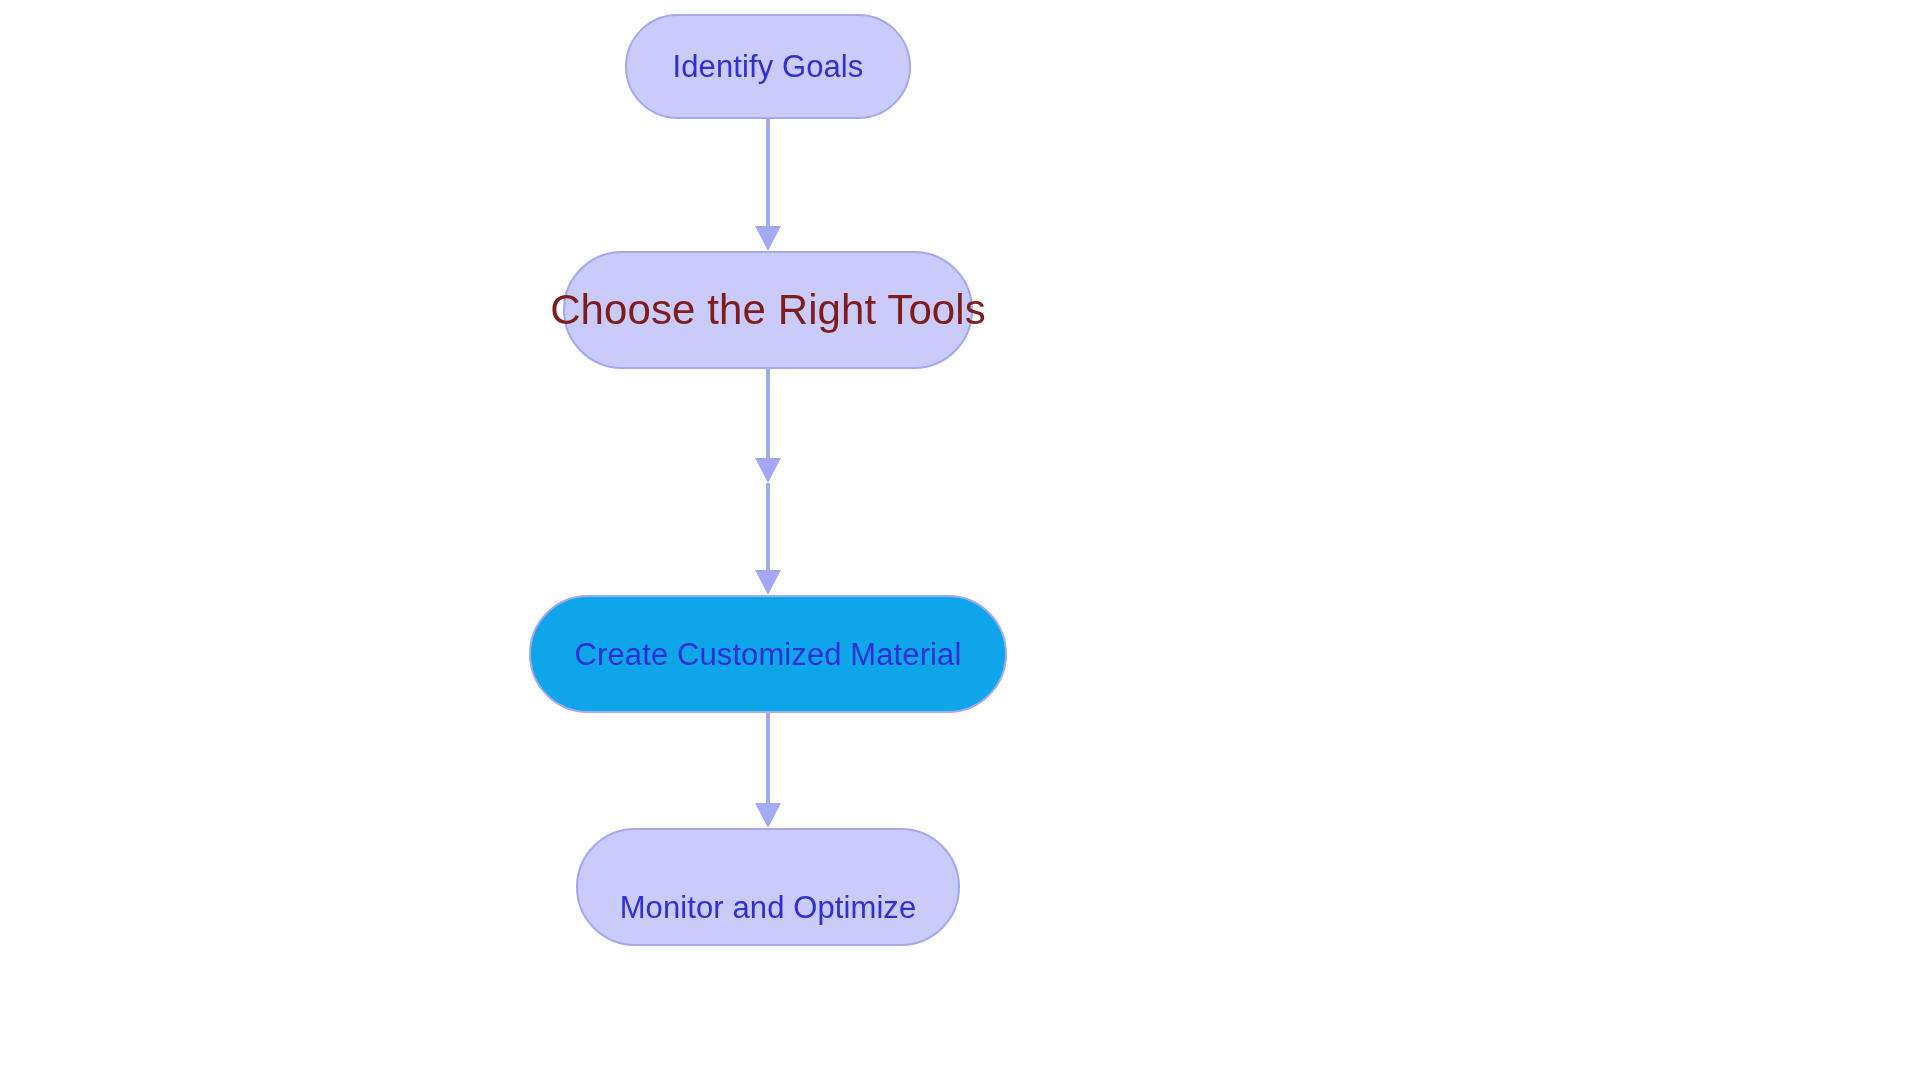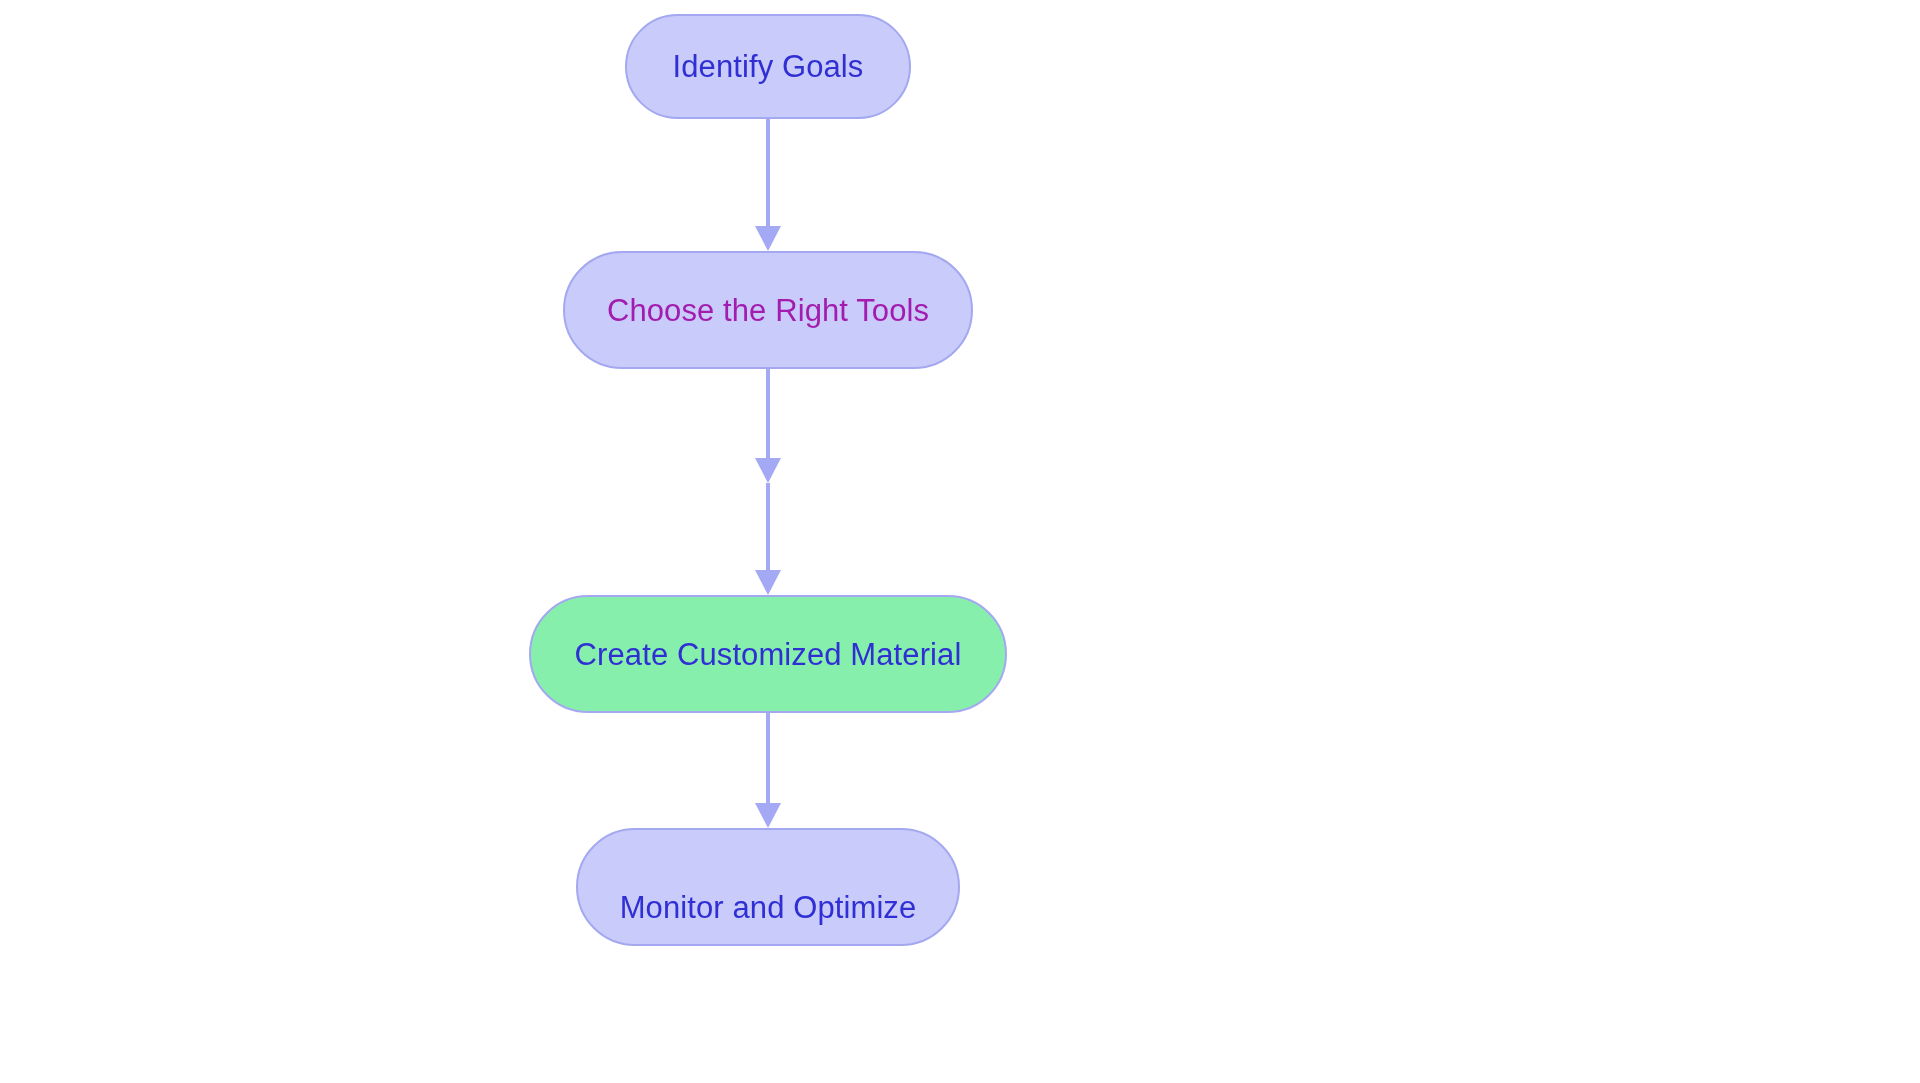--- a/index.html
+++ b/index.html
@@ -86,35 +86,35 @@
     <div class="node" id="node-0" style="width: 286px; height: 105px; background: rgb(201, 203, 250); border-color: rgb(163, 168, 240); color: rgb(47, 47, 212); margin-top: 14px;">
       <span class="node-label" style="font-size: 31px; color: rgb(47, 47, 212);">Identify Goals</span>
     </div>
 
     <div class="connector" id="conn-0" style="height: 132px;">
       <div class="connector-line" style="background: rgb(163, 169, 245);"></div>
       <div class="connector-arrow" style="border-top-color: rgb(163, 169, 245);"></div>
     </div>
 
     <div class="node" id="node-1" style="width: 410px; height: 118px; background: rgb(201, 203, 250); border-color: rgb(163, 168, 240); color: rgb(47, 47, 212);">
-      <span class="node-label" style="font-size: 31px; color: #a21caf;">Choose the Right Tools</span>
+      <span class="node-label" style="font-size: 42px; color: #7f1d1d;">Choose the Right Tools</span>
     </div>
 
     <div class="connector" id="conn-1" style="height: 114px;">
       <div class="connector-line" style="background: rgb(163, 169, 245);"></div>
       <div class="connector-arrow" style="border-top-color: rgb(163, 169, 245);"></div>
     </div>
 
 
     <div class="connector" id="conn-2" style="height: 112px;">
       <div class="connector-line" style="background: rgb(163, 169, 245);"></div>
       <div class="connector-arrow" style="border-top-color: rgb(163, 169, 245);"></div>
     </div>
 
-    <div class="node" id="node-3" style="width: 478px; height: 118px; background: #86efac; border-color: rgb(163, 168, 240); color: rgb(47, 47, 212);">
+    <div class="node" id="node-3" style="width: 478px; height: 118px; background: #0ea5e9; border-color: rgb(163, 168, 240); color: rgb(47, 47, 212);">
       <span class="node-label" style="font-size: 31px; color: rgb(47, 47, 212);">Create Customized Material</span>
     </div>
 
     <div class="connector" id="conn-3" style="height: 115px;">
       <div class="connector-line" style="background: rgb(163, 169, 245);"></div>
       <div class="connector-arrow" style="border-top-color: rgb(163, 169, 245);"></div>
     </div>
 
     <div class="node" id="node-4" style="width: 384px; height: 118px; background: rgb(201, 203, 250); border-color: rgb(163, 168, 240); color: rgb(47, 47, 212);">
       <span class="node-label" style="font-size: 31px; color: rgb(47, 47, 212); margin-top: 40px;">Monitor and Optimize</span>

